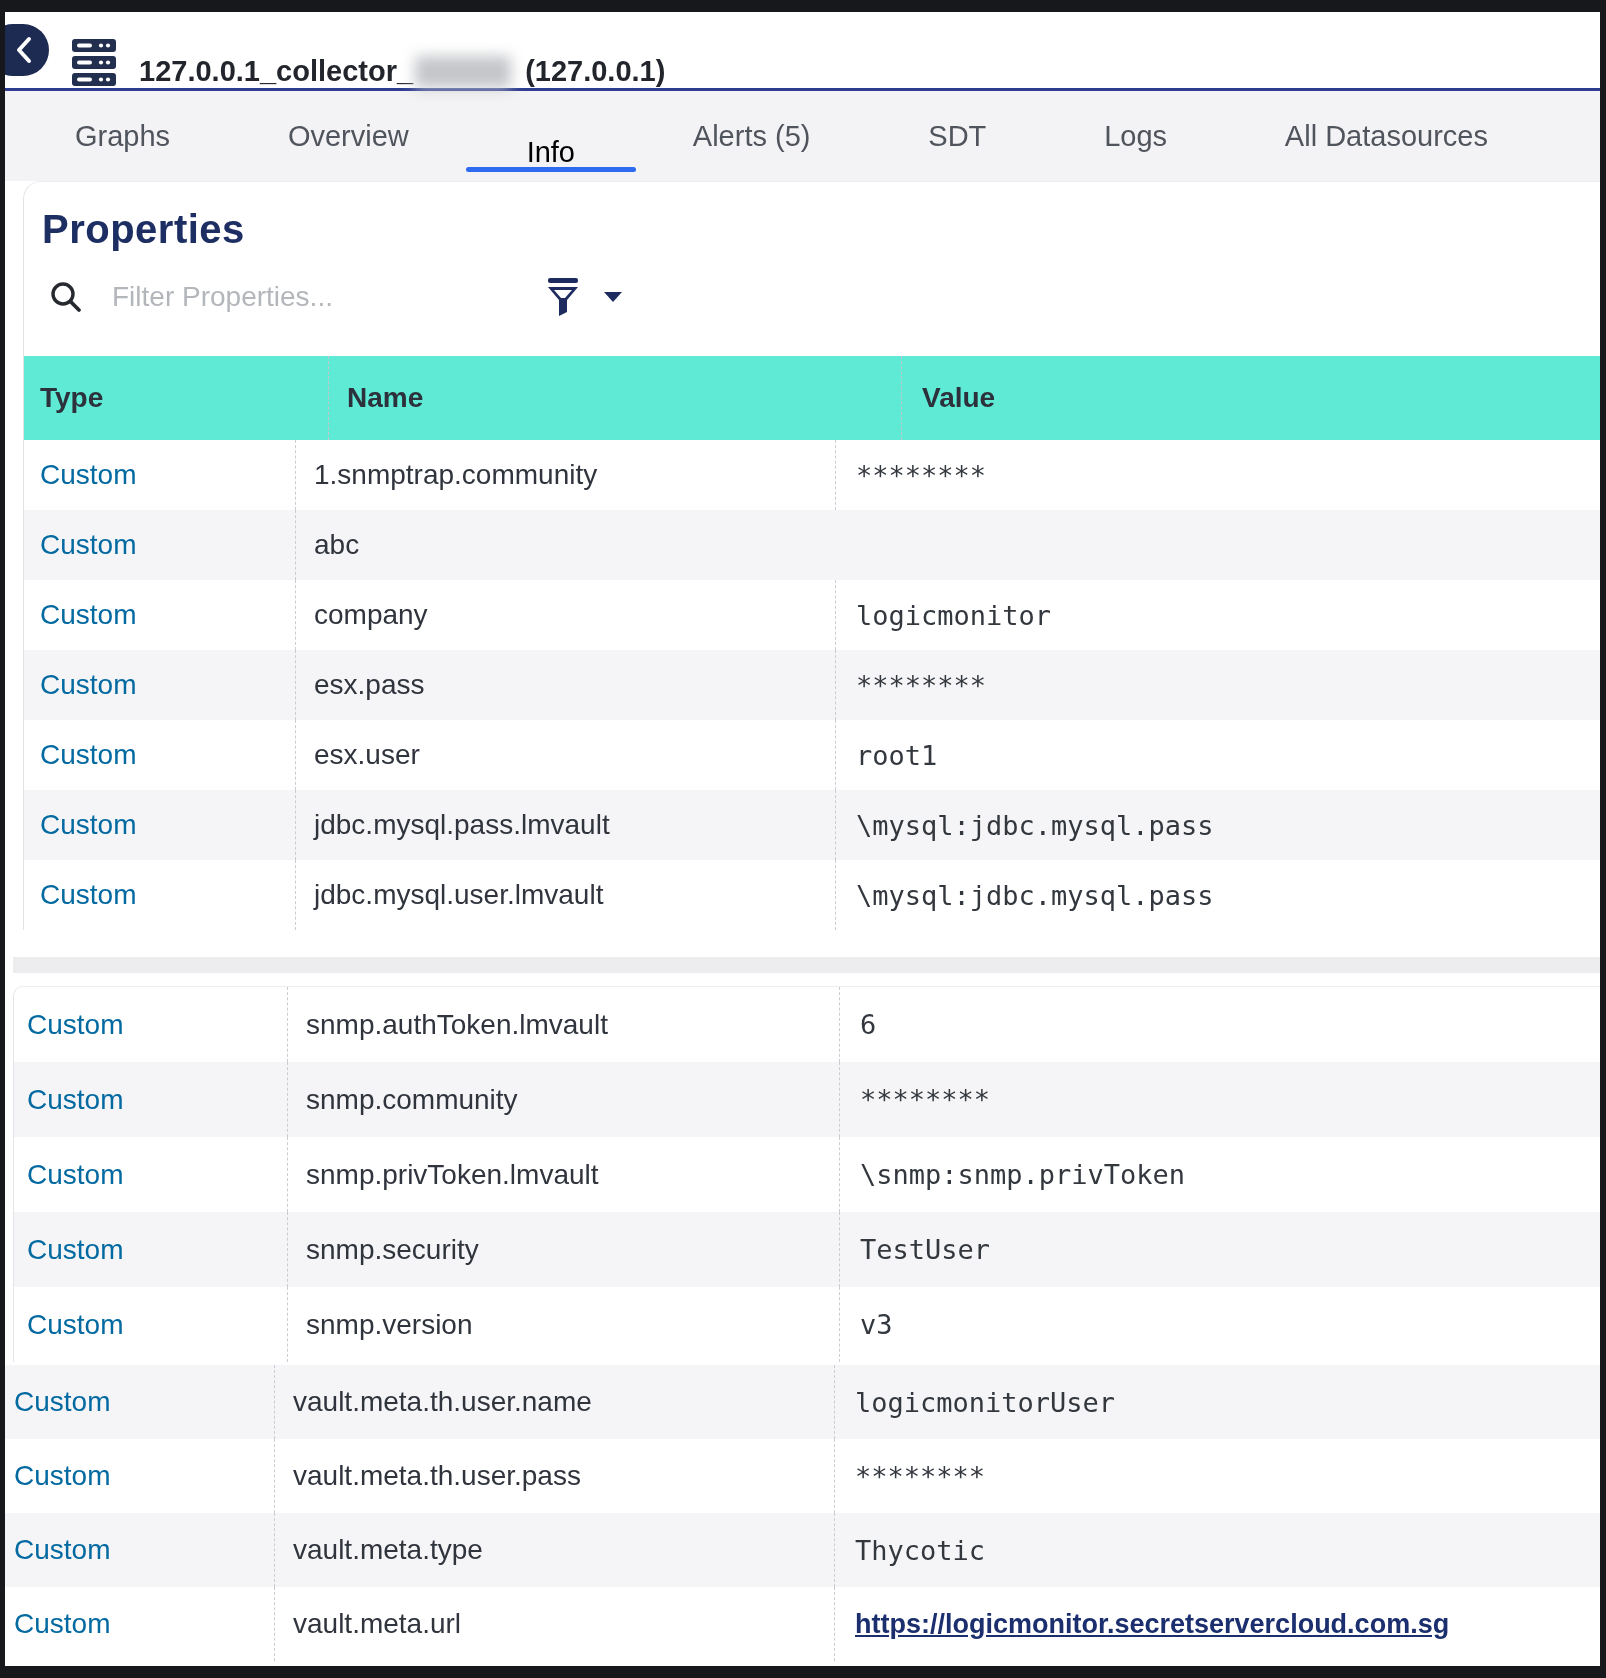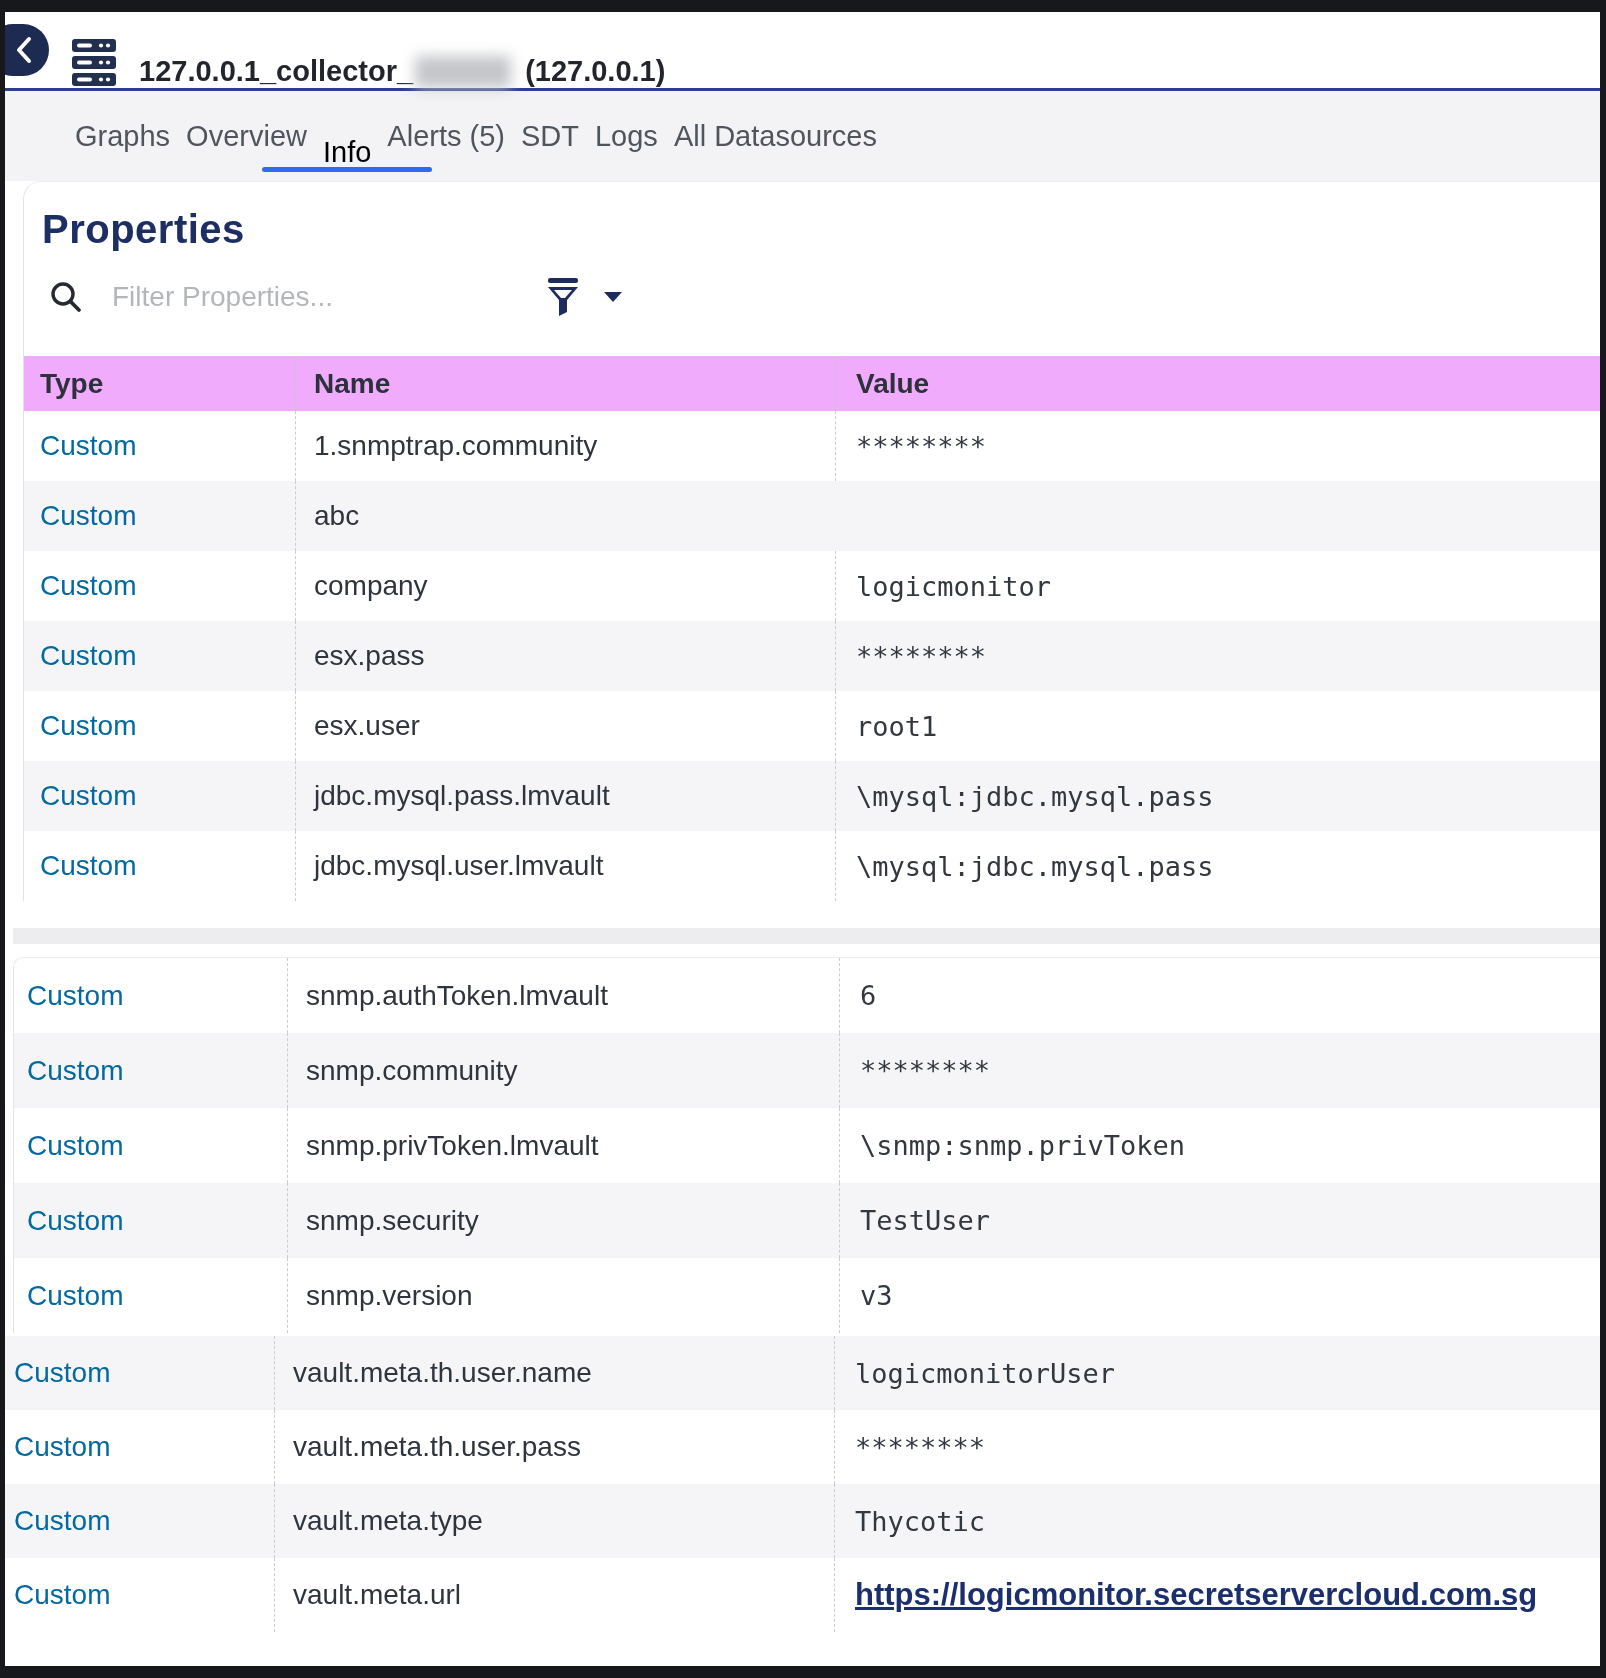--- a/index.html
+++ b/index.html
@@ -15,41 +15,41 @@
                  background:#1d2b52; border:none; display:flex; align-items:center; justify-content:flex-end;
                  padding-right:14px; cursor:pointer; }
   .server-icon { margin-left:66px; display:flex; }
   .device-title { margin-left:22px; font-size:29px; font-weight:600; color:#22252c; display:flex; align-items:center; white-space:pre; }
   .redacted { display:inline-block; width:96px; height:32px; background:#c4c6ca; filter:blur(7px);
               border-radius:3px; margin:0 6px 0 2px; }
 
   .blue-rule { height:3px; background:#2e3d90; }
 
   
-  .tabs { height:90px; background:#f3f3f5; display:flex; padding:0 104px 0 62px; }
+  .tabs { height:90px; background:#f3f3f5; display:flex; justify-content:space-between; padding:0 104px 0 62px; }
   .tab { position:relative; background:none; border:none; font-family:inherit; font-size:29px; color:#50545c;
          display:flex; align-items:center; padding:0 8px; cursor:pointer; }
   .tab.active { color:#000000;margin-top:32px; }
   .tab.active::after { content:""; position:absolute; bottom:9px; left:50%; transform:translateX(-50%);
                        width:170px; height:5px; border-radius:3px; background:#2f6bf0; }
 
   
   .card1 { margin-left:18px; background:#fff; border-left:1px solid #e3e3e7; border-top:1px solid #ececef;
            border-top-left-radius:18px; padding-top:24px; }
   .props-heading { margin-left:18px; font-size:40px; font-weight:700; color:#1d2e63; letter-spacing:.5px; line-height:46px; }
   .filter-row { display:flex; align-items:center; margin:18px 0 0 24px; height:54px; }
   .search-icon { display:flex; }
   .filter-input { border:none; outline:none; margin-left:28px; width:330px; font-size:28px; font-family:inherit;
                   color:#c2410c; background:transparent; }
   .filter-input::placeholder { color:#b3b6bb; }
   .filter-icon { margin-left:104px; display:flex; cursor:pointer; background:none; border:none; }
   .filter-caret { margin-left:22px; display:flex; cursor:pointer; background:none; border:none; }
 
   
-  .thead { margin-top:32px; height:55px; background:#f0abfc; display:flex; font-weight:700; font-size:28px; color:#2c313b; }
+  .thead { margin-top:32px; height:84px; background:#5eead4; display:flex; font-weight:700; font-size:28px; color:#2c313b;gap:33px; }
   .hcell { display:flex; align-items:center; }
   .h1 { width:271px; padding-left:16px; }
   .h2 { width:540px; border-left:1px dashed #c3c6cb; padding-left:18px;text-align:center; }
   .h3 { flex:1; border-left:1px dashed #c3c6cb; padding-left:20px; }
 
   .row { display:flex; height:70px; font-size:28px; }
   .row.shade { background:#f5f5f7; }
   .c1 { display:flex; align-items:center; color:#0369a1; }
   .c2 { display:flex; align-items:center; color:#30343d; border-left:1px dashed #c9ccd1; padding-left:18px; }
   .c3 { display:flex; align-items:center; flex:1; border-left:1px dashed #c9ccd1; padding-left:20px;
@@ -65,21 +65,21 @@
   .card2 .c2 { width:552px; }
 
   .card3 .row { height:74px; }
   .card3 .c1 { width:269px; padding-left:9px; }
   .card3 .c2 { width:560px; }
 
   .seam1 { height:56px; padding-top:27px; background:#fff; }
   .seam1 .sliver { height:16px; background:#ededef; margin-left:8px; }
   .seam2 { height:3px; background:#fff; }
 
-  .value-link { color:#1b2f6e; font-family:"Liberation Sans", sans-serif; font-weight:700; font-size:31px;
+  .value-link { color:#1b2f6e; font-family:"Liberation Sans", sans-serif; font-weight:700; font-size:27px;
                 text-decoration:underline; cursor:pointer; }
 </style>
 </head>
 <body>
 
 <div class="frame">
   <div class="inner">
 
     <header class="topbar">
       <button class="back-button">

